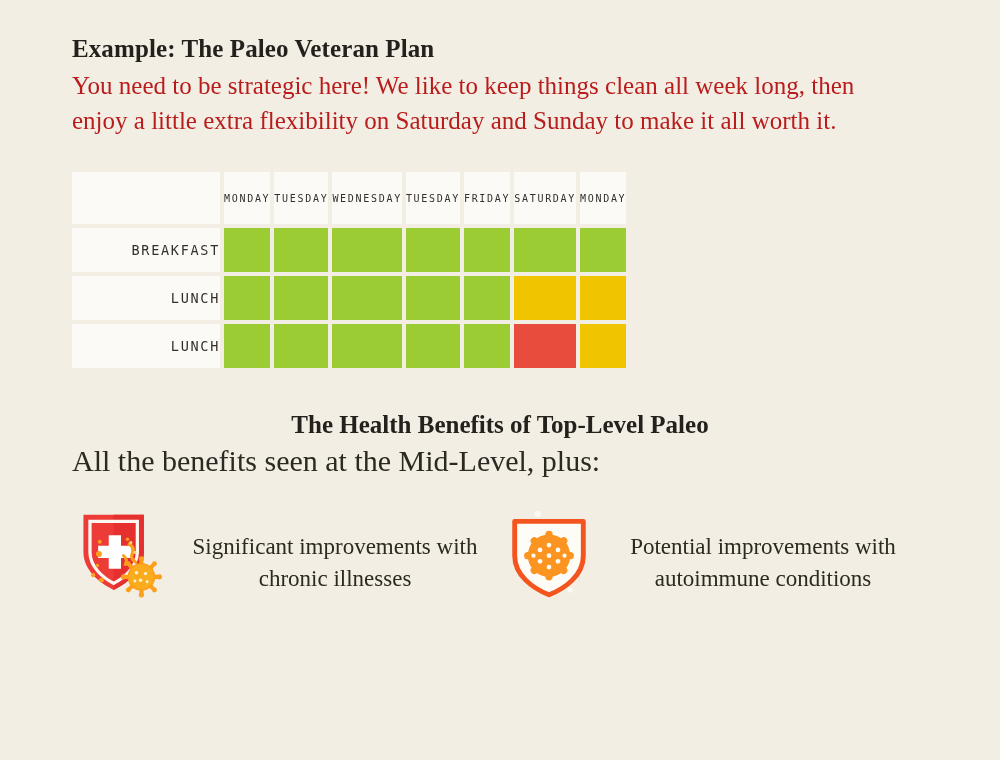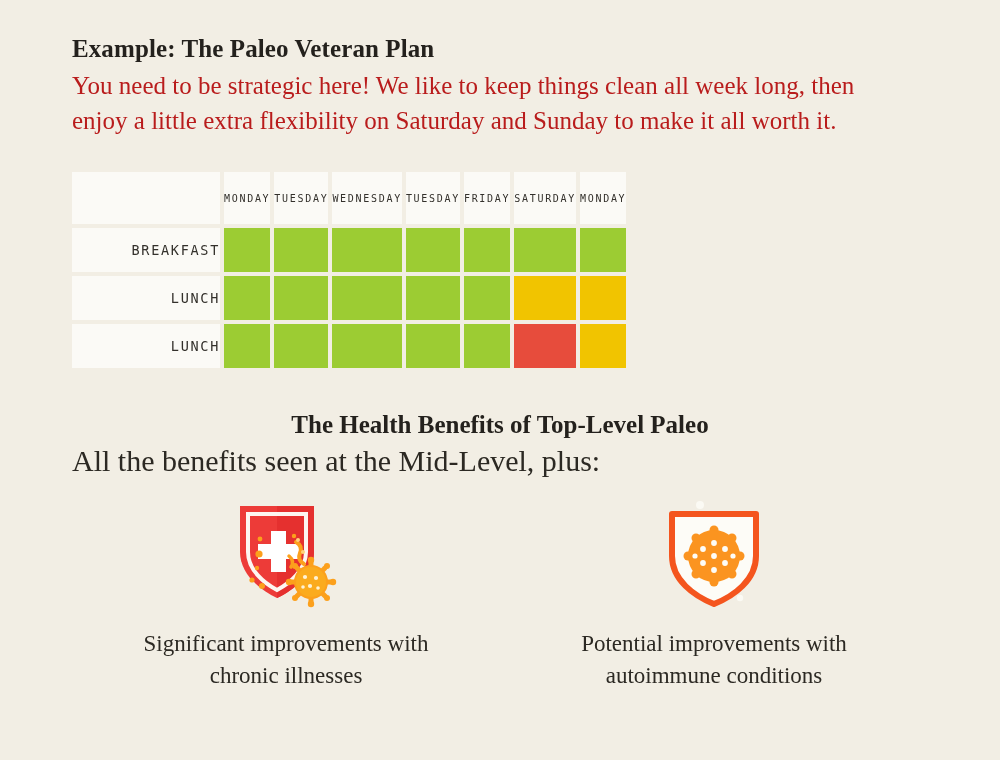--- a/index.html
+++ b/index.html
@@ -118,21 +118,21 @@
     margin: 0;
   }
 
   .cards {
     display: flex;
     margin-top: 20px;
   }
   .card {
     width: 50%;
     display: flex;
-    flex-direction: column;
+    flex-direction: row;
     align-items: center;
   }
   .card-icon {
     width: 120px;
     height: 112px;
     display: block;
   }
   .card-caption {
     margin-top: 18px;
     text-align: center;

